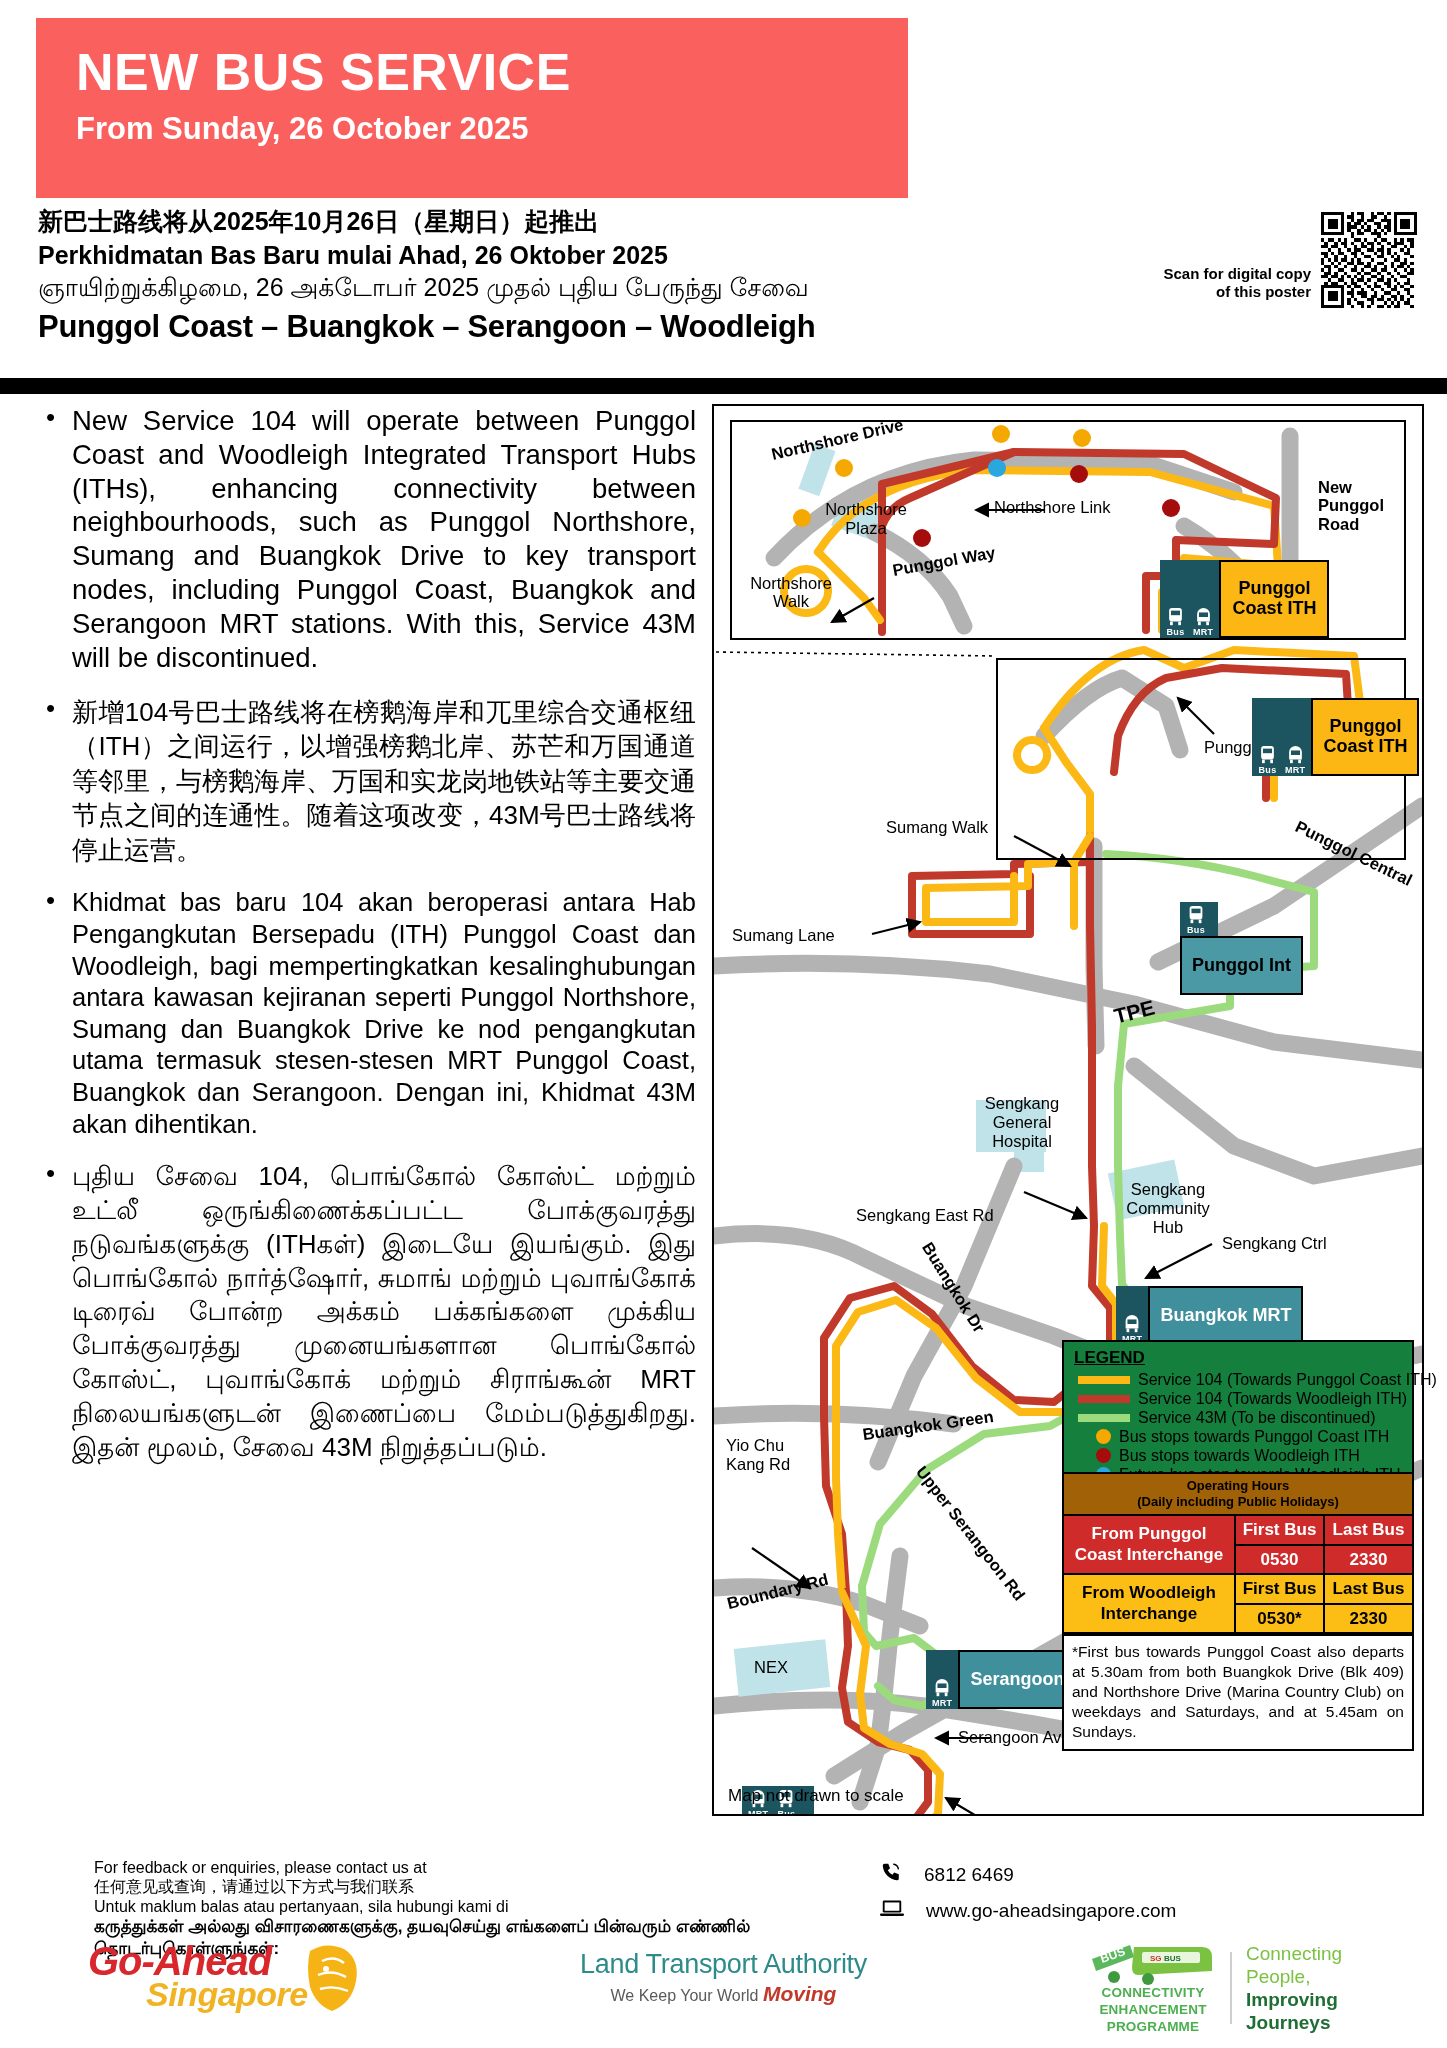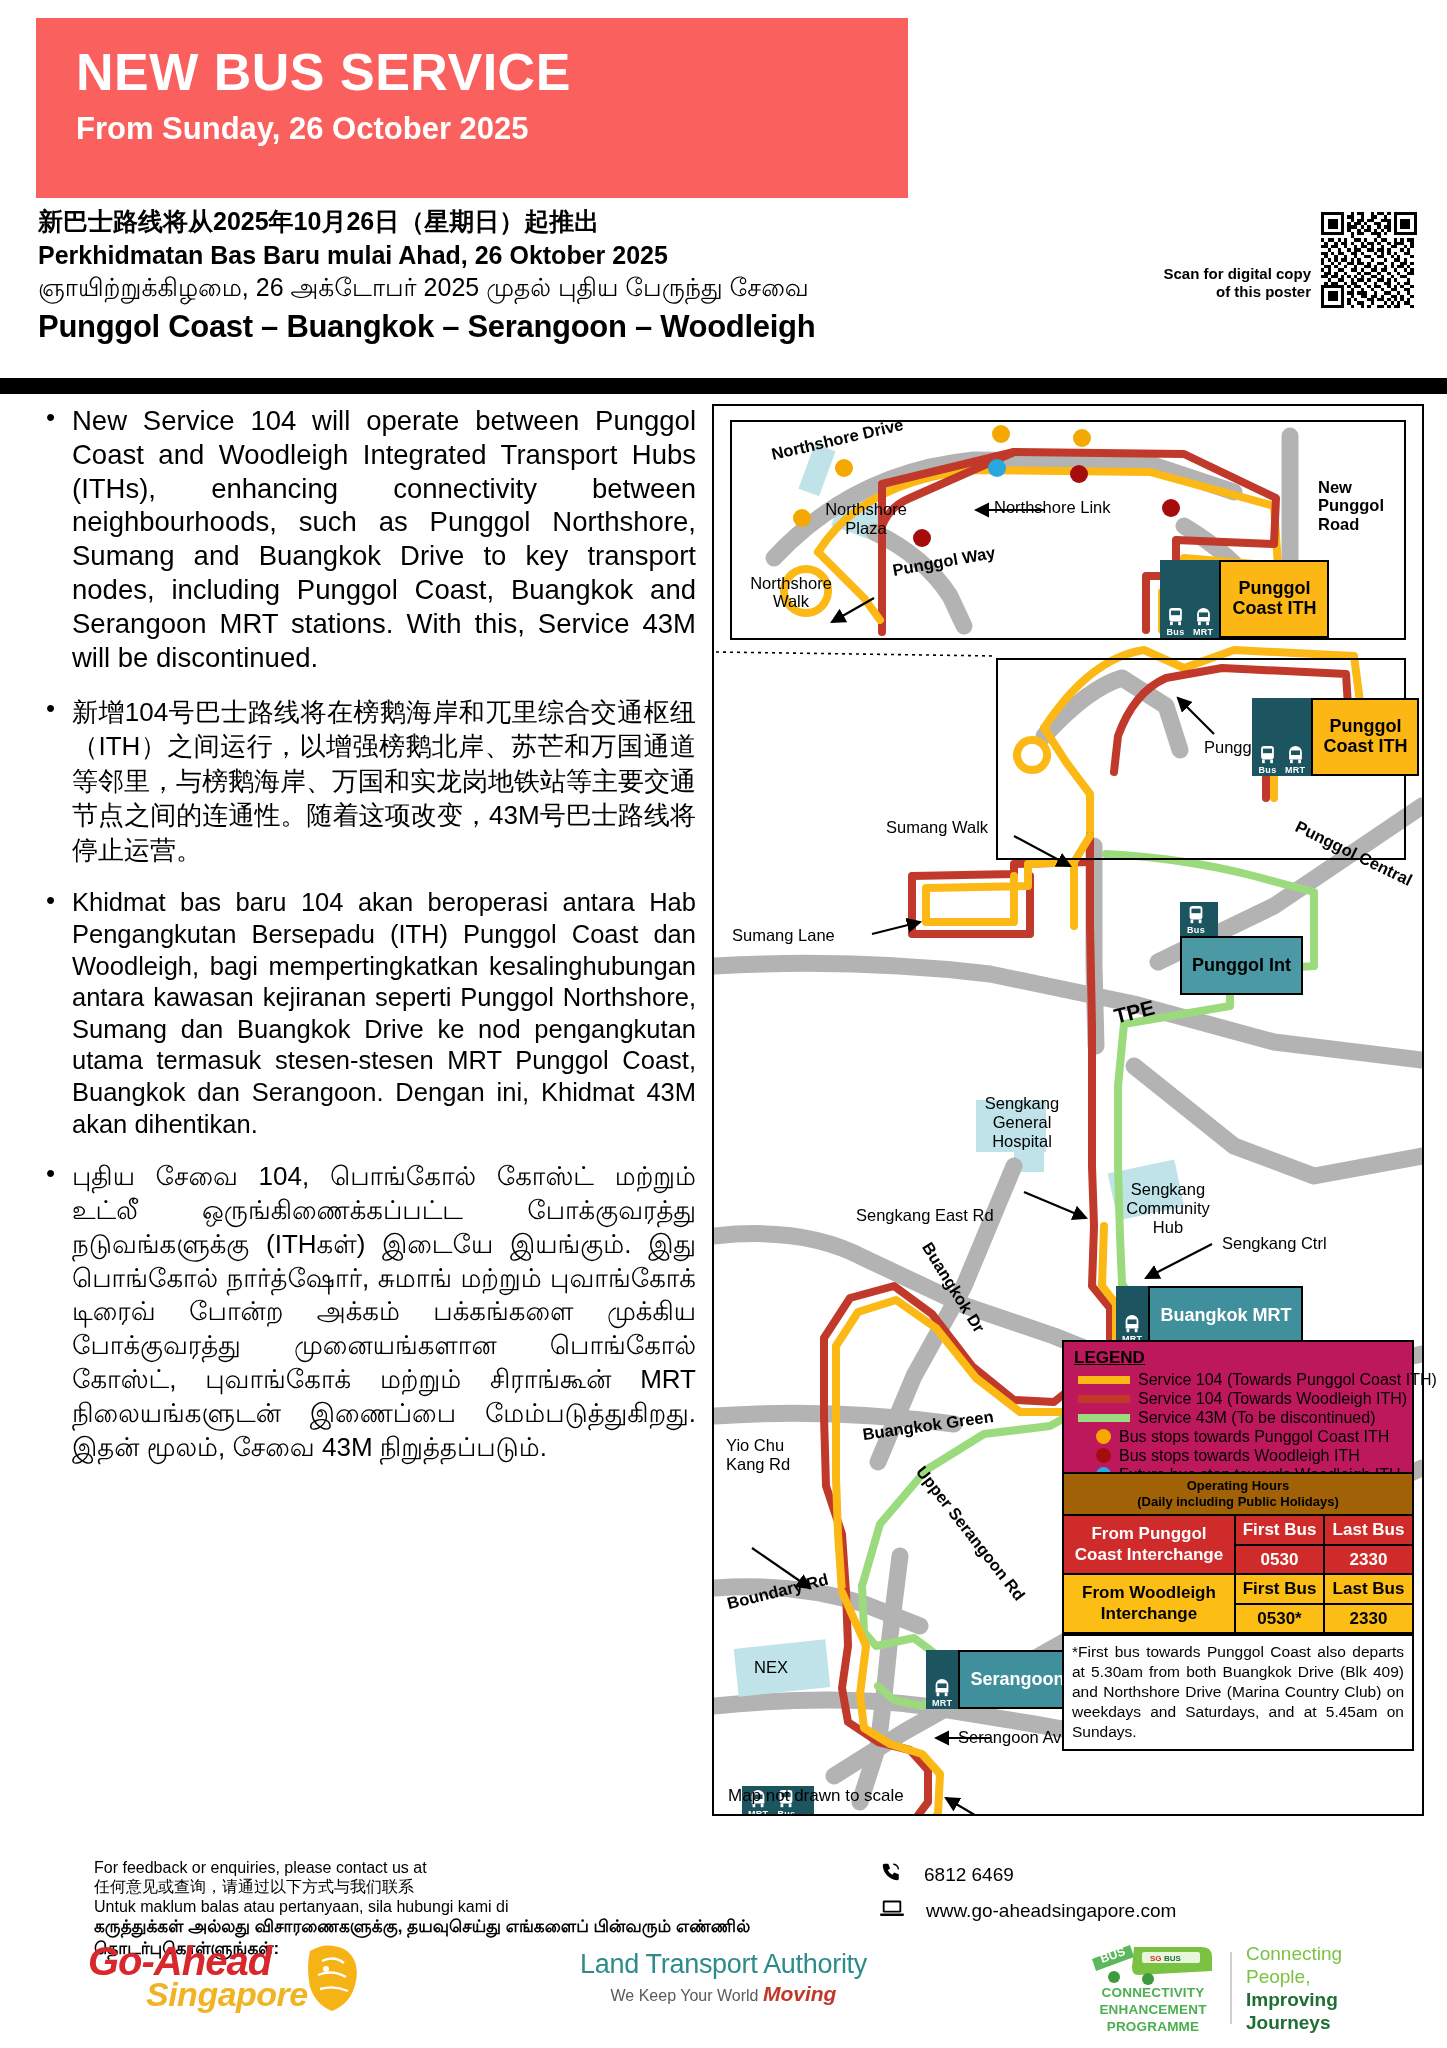--- a/index.html
+++ b/index.html
@@ -76,21 +76,21 @@
   .tag .ic svg { display:block; }
   .tag .ic span { font-size: 9px; font-weight:bold; letter-spacing:.3px; }
   .tag .name { display:flex; align-items:center; padding: 17px 10px; font-size: 18px; font-weight: bold; }
   .tag.amber .name { background:#fcb715; border:2px solid #000; color:#000; }
   .tag.teal .name { background:#3f8f9c; border:2px solid #000; color:#fff; }
   .tag.teal2 .name { background:#4b99a5; border:2px solid #000; color:#000; }
 
   
   .legend {
     position:absolute; left: 1062px; top: 1340px; width: 352px;
-    border:2px solid #000; background:#be185d; padding: 6px 8px 7px 10px; z-index: 5;
+    border:2px solid #000; background:#15803d; padding: 6px 8px 7px 10px; z-index: 5;
   }
   .legend-title { font-size: 17px; font-weight: bold; text-decoration: underline; margin-bottom: 2px; }
   .lg-row { display:flex; align-items:center; gap: 8px; height: 19px; }
   .lg-swatch { width: 52px; height: 8px; flex:none; margin-left: 4px; }
   .lg-dot { width: 15px; height: 15px; border-radius: 50%; flex:none; margin-left: 22px; }
   .lg-text { font-size: 16px; white-space: nowrap; }
 
   
   .ophours { position:absolute; left: 1062px; top: 1472px; width: 352px; border:2px solid #000; z-index:5; background:#fff; }
   .oh-head { background:#a16207; border-bottom:2px solid #000; text-align:center; font-size:13px; font-weight:bold; padding: 4px 2px 5px; line-height:1.2; }

